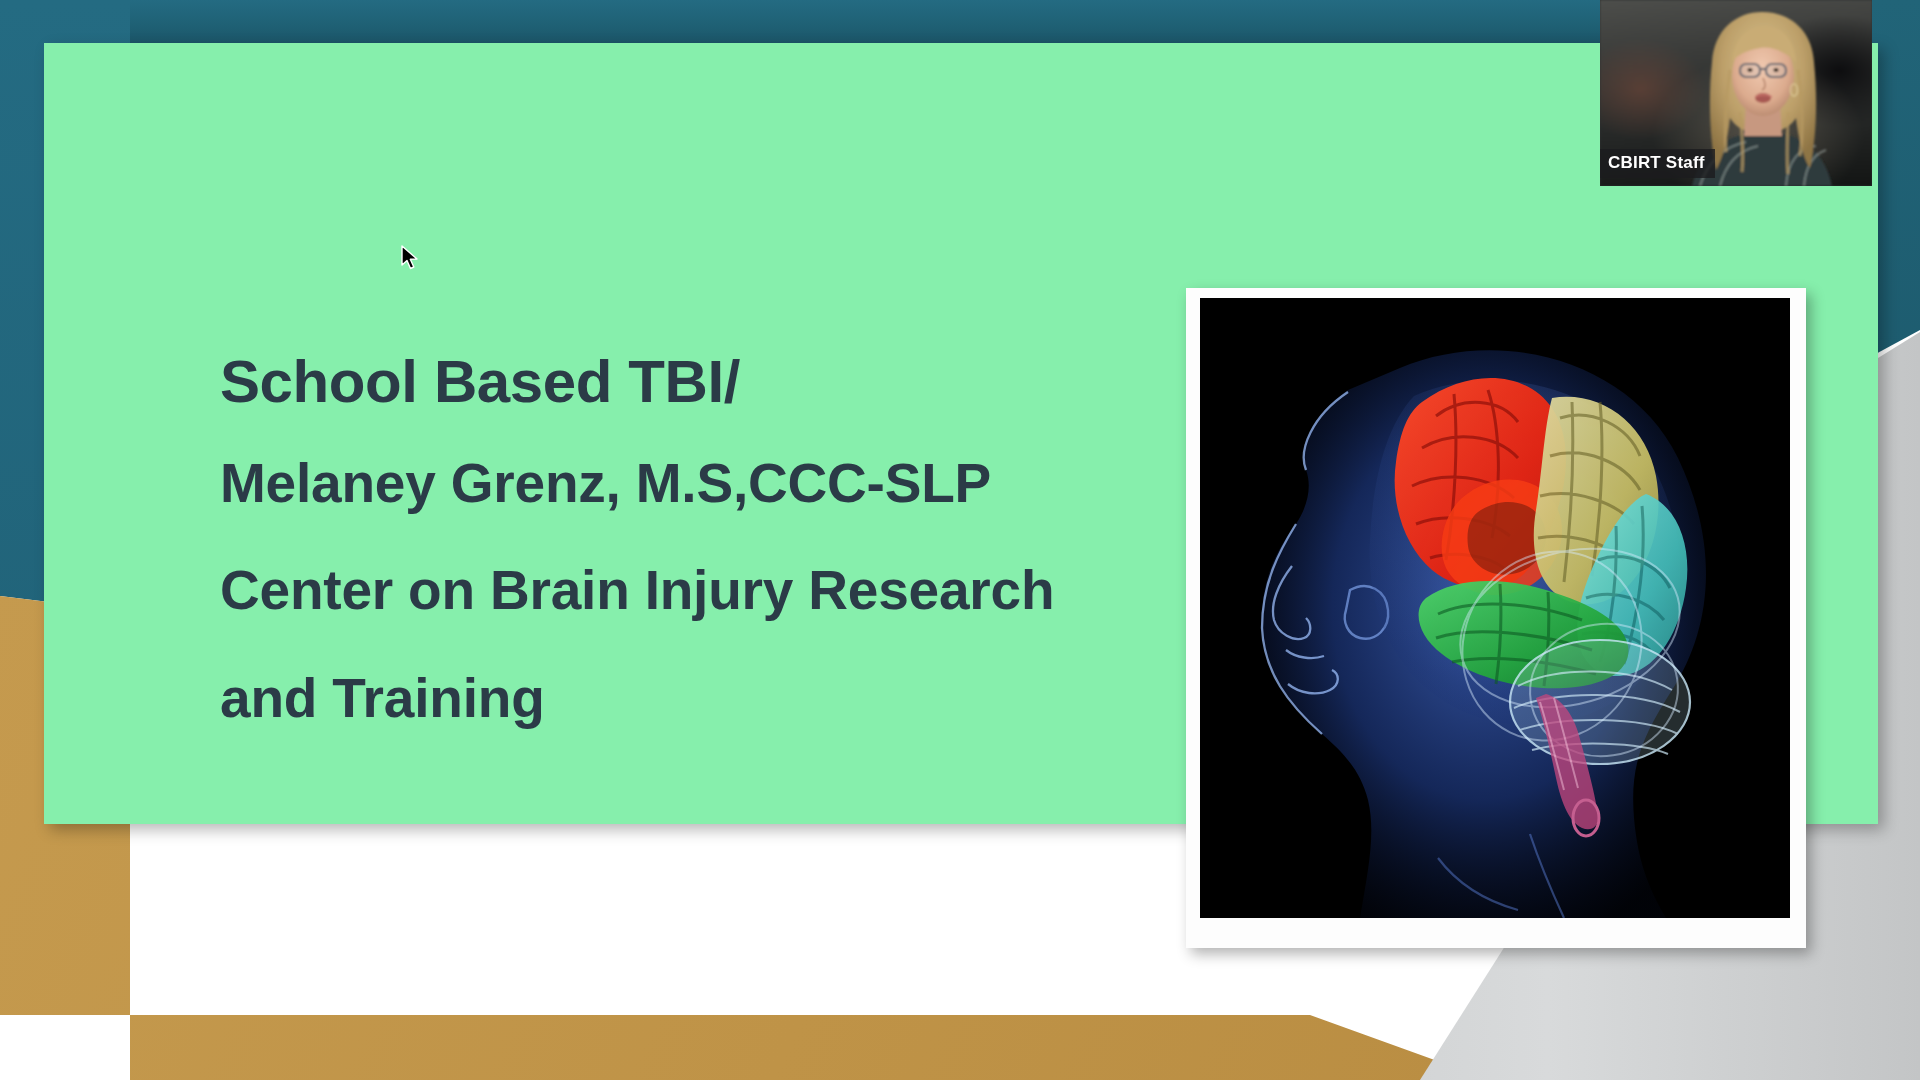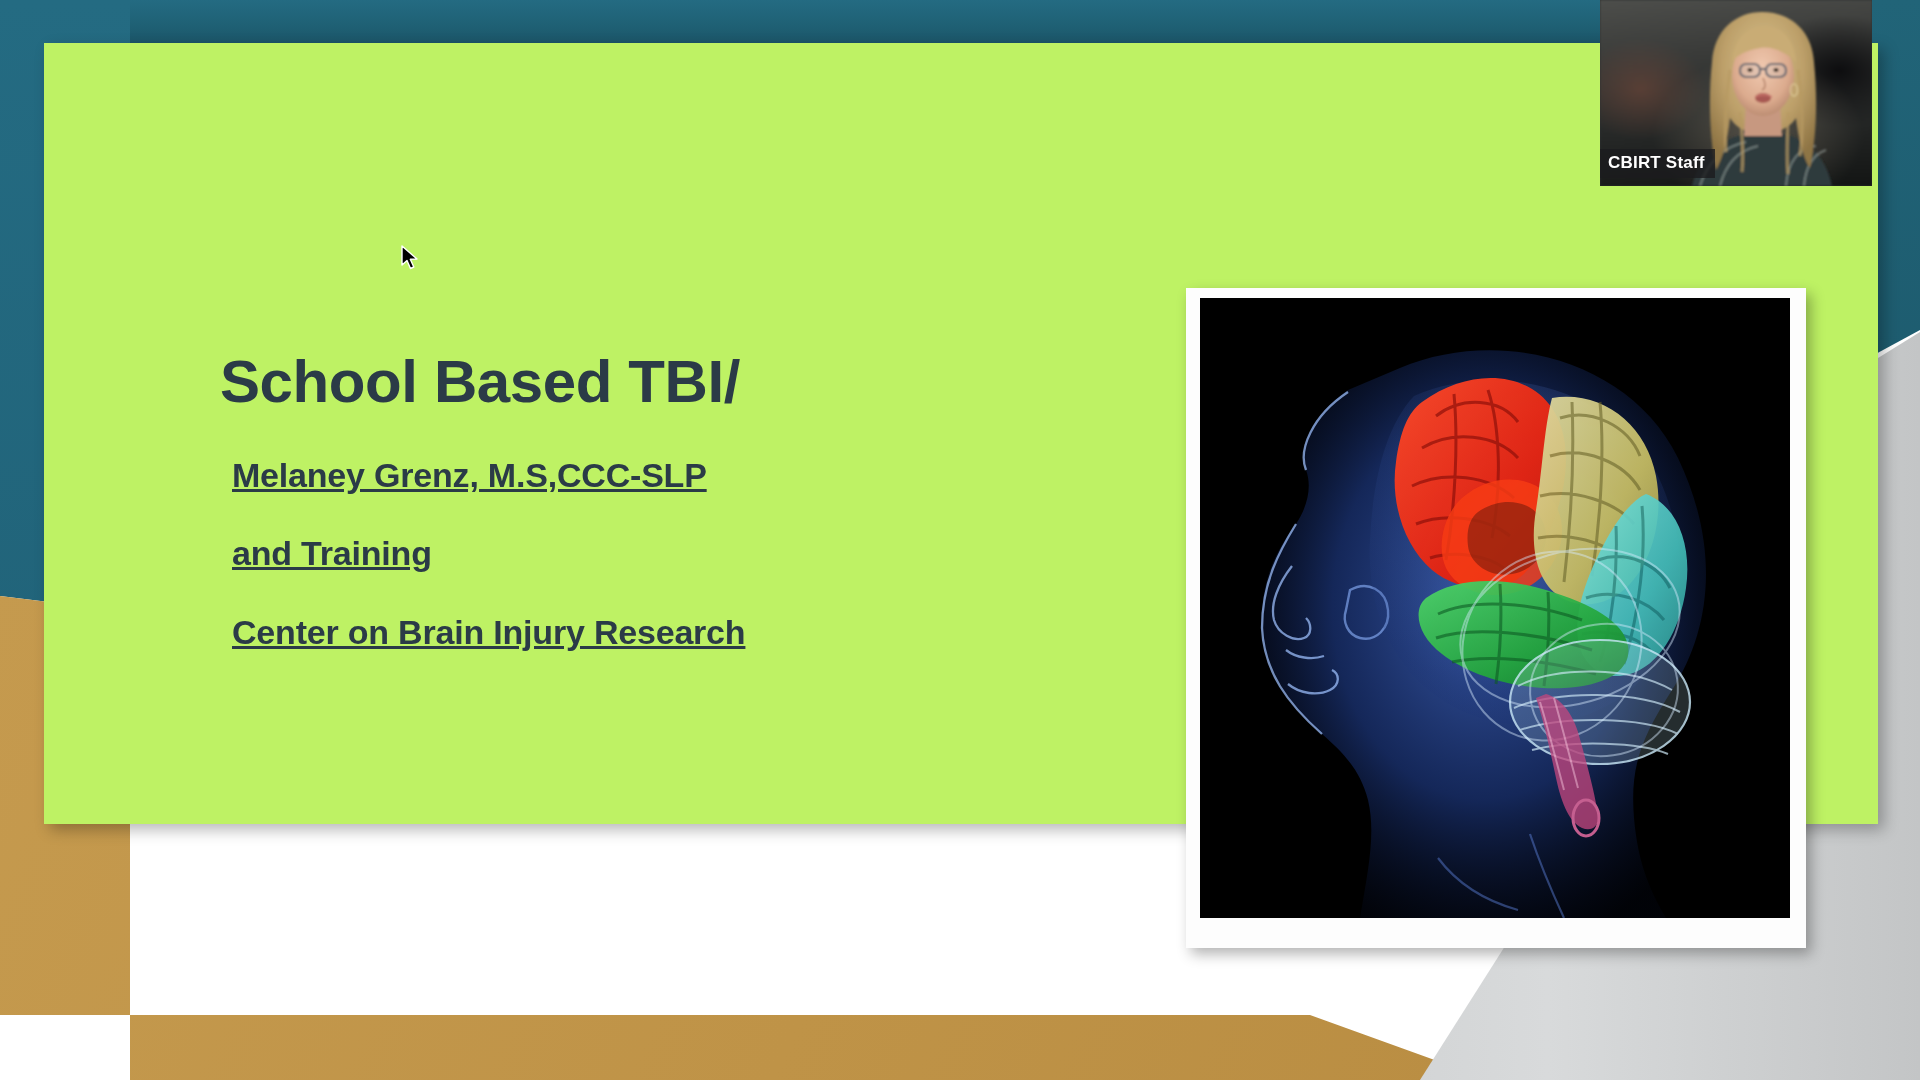--- a/index.html
+++ b/index.html
@@ -81,21 +81,21 @@
     clip-path: polygon(578px 38px, 620px 12px, 620px 760px, 120px 760px);
   }
 
   
   .slide-card {
     position: absolute;
     left: 44px;
     top: 43px;
     width: 1834px;
     height: 781px;
-    background: #bef264;
+    background: #86efac;
     box-shadow: 6px 6px 14px rgba(0,0,0,0.28);
   }
 
   
   .text-block {
     position: absolute;
     left: 176px;
     top: 290px;
     width: 840px;
   }
@@ -105,27 +105,26 @@
     font-size: 60px;
     font-weight: bold;
     line-height: 1.62;
     letter-spacing: -0.4px;
     margin: 0;
     white-space: nowrap;
   }
 
   .slide-subtitle {
     color: #2b3b47;
-    font-size: 34px;
+    font-size: 55px;
     font-weight: bold;
     line-height: 1.95;
     letter-spacing: -0.2px;
-    margin: 12px;
+    margin: 0;
     white-space: nowrap;
-    text-decoration: underline;
   }
 
   
   .brain-frame {
     position: absolute;
     left: 1142px;
     top: 245px;
     width: 620px;
     height: 660px;
     background: #fdfdfd;
@@ -202,22 +201,22 @@
     <div class="deco-left-gold"></div>
     <div class="deco-right-teal"></div>
     <div class="deco-right-gray"></div>
   </div>
 
   <div class="slide-card">
 
     <div class="text-block">
       <div class="slide-title">School Based TBI/</div>
       <div class="slide-subtitle">Melaney Grenz, M.S,CCC-SLP</div>
+      <div class="slide-subtitle">Center on Brain Injury Research</div>
       <div class="slide-subtitle">and Training</div>
-      <div class="slide-subtitle">Center on Brain Injury Research</div>
     </div>
 
     <div class="brain-frame">
       <div class="brain-img">
         <svg width="590" height="620" viewBox="0 0 590 620" aria-hidden="true">
           <defs>
             <radialGradient id="headGlow" cx="50%" cy="45%" r="62%">
               <stop offset="0%" stop-color="#4a74d8" stop-opacity="0.85"></stop>
               <stop offset="55%" stop-color="#24459c" stop-opacity="0.62"></stop>
               <stop offset="100%" stop-color="#07102c" stop-opacity="0.18"></stop>

